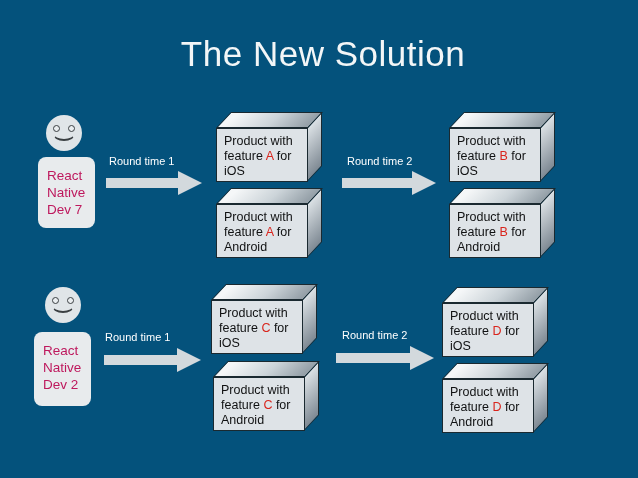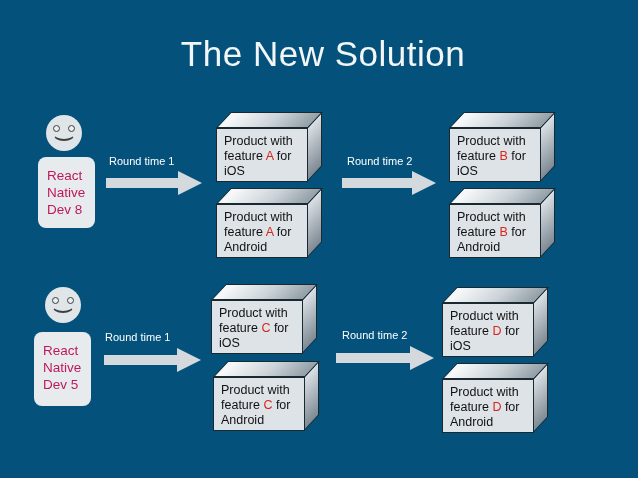--- a/index.html
+++ b/index.html
@@ -84,21 +84,21 @@
 
   <div class="smiley" style="left:42px; top:115px;">
     <div class="eye left"></div>
     <div class="eye right"></div>
     <div class="mouth"></div>
   </div>
 
   <div class="dev-box" style="left:34px; top:157px; height:71px;">
     <div>React</div>
     <div>Native</div>
-    <div>Dev 8</div>
+    <div>Dev 7</div>
   </div>
 
   <div class="flow-label" style="left:105px; top:155px;">Round time 1</div>
   <div class="arrow-bar" style="left:102px; top:178px; width:72px;"></div>
   <div class="arrow-head" style="left:174px; top:171px;"></div>
 
   <div class="cube" style="left:212px; top:128px;">
     <div class="face top"></div>
     <div class="face side"></div>
     <div class="face front">
@@ -144,21 +144,21 @@
 
   <div class="smiley" style="left:41px; top:287px;">
     <div class="eye left"></div>
     <div class="eye right"></div>
     <div class="mouth"></div>
   </div>
 
   <div class="dev-box" style="left:30px; top:332px; height:74px;">
     <div>React</div>
     <div>Native</div>
-    <div>Dev 5</div>
+    <div>Dev 2</div>
   </div>
 
   <div class="flow-label" style="left:101px; top:331px;">Round time 1</div>
   <div class="arrow-bar" style="left:100px; top:355px; width:73px;"></div>
   <div class="arrow-head" style="left:173px; top:348px;"></div>
 
   <div class="cube" style="left:207px; top:300px;">
     <div class="face top"></div>
     <div class="face side"></div>
     <div class="face front">

